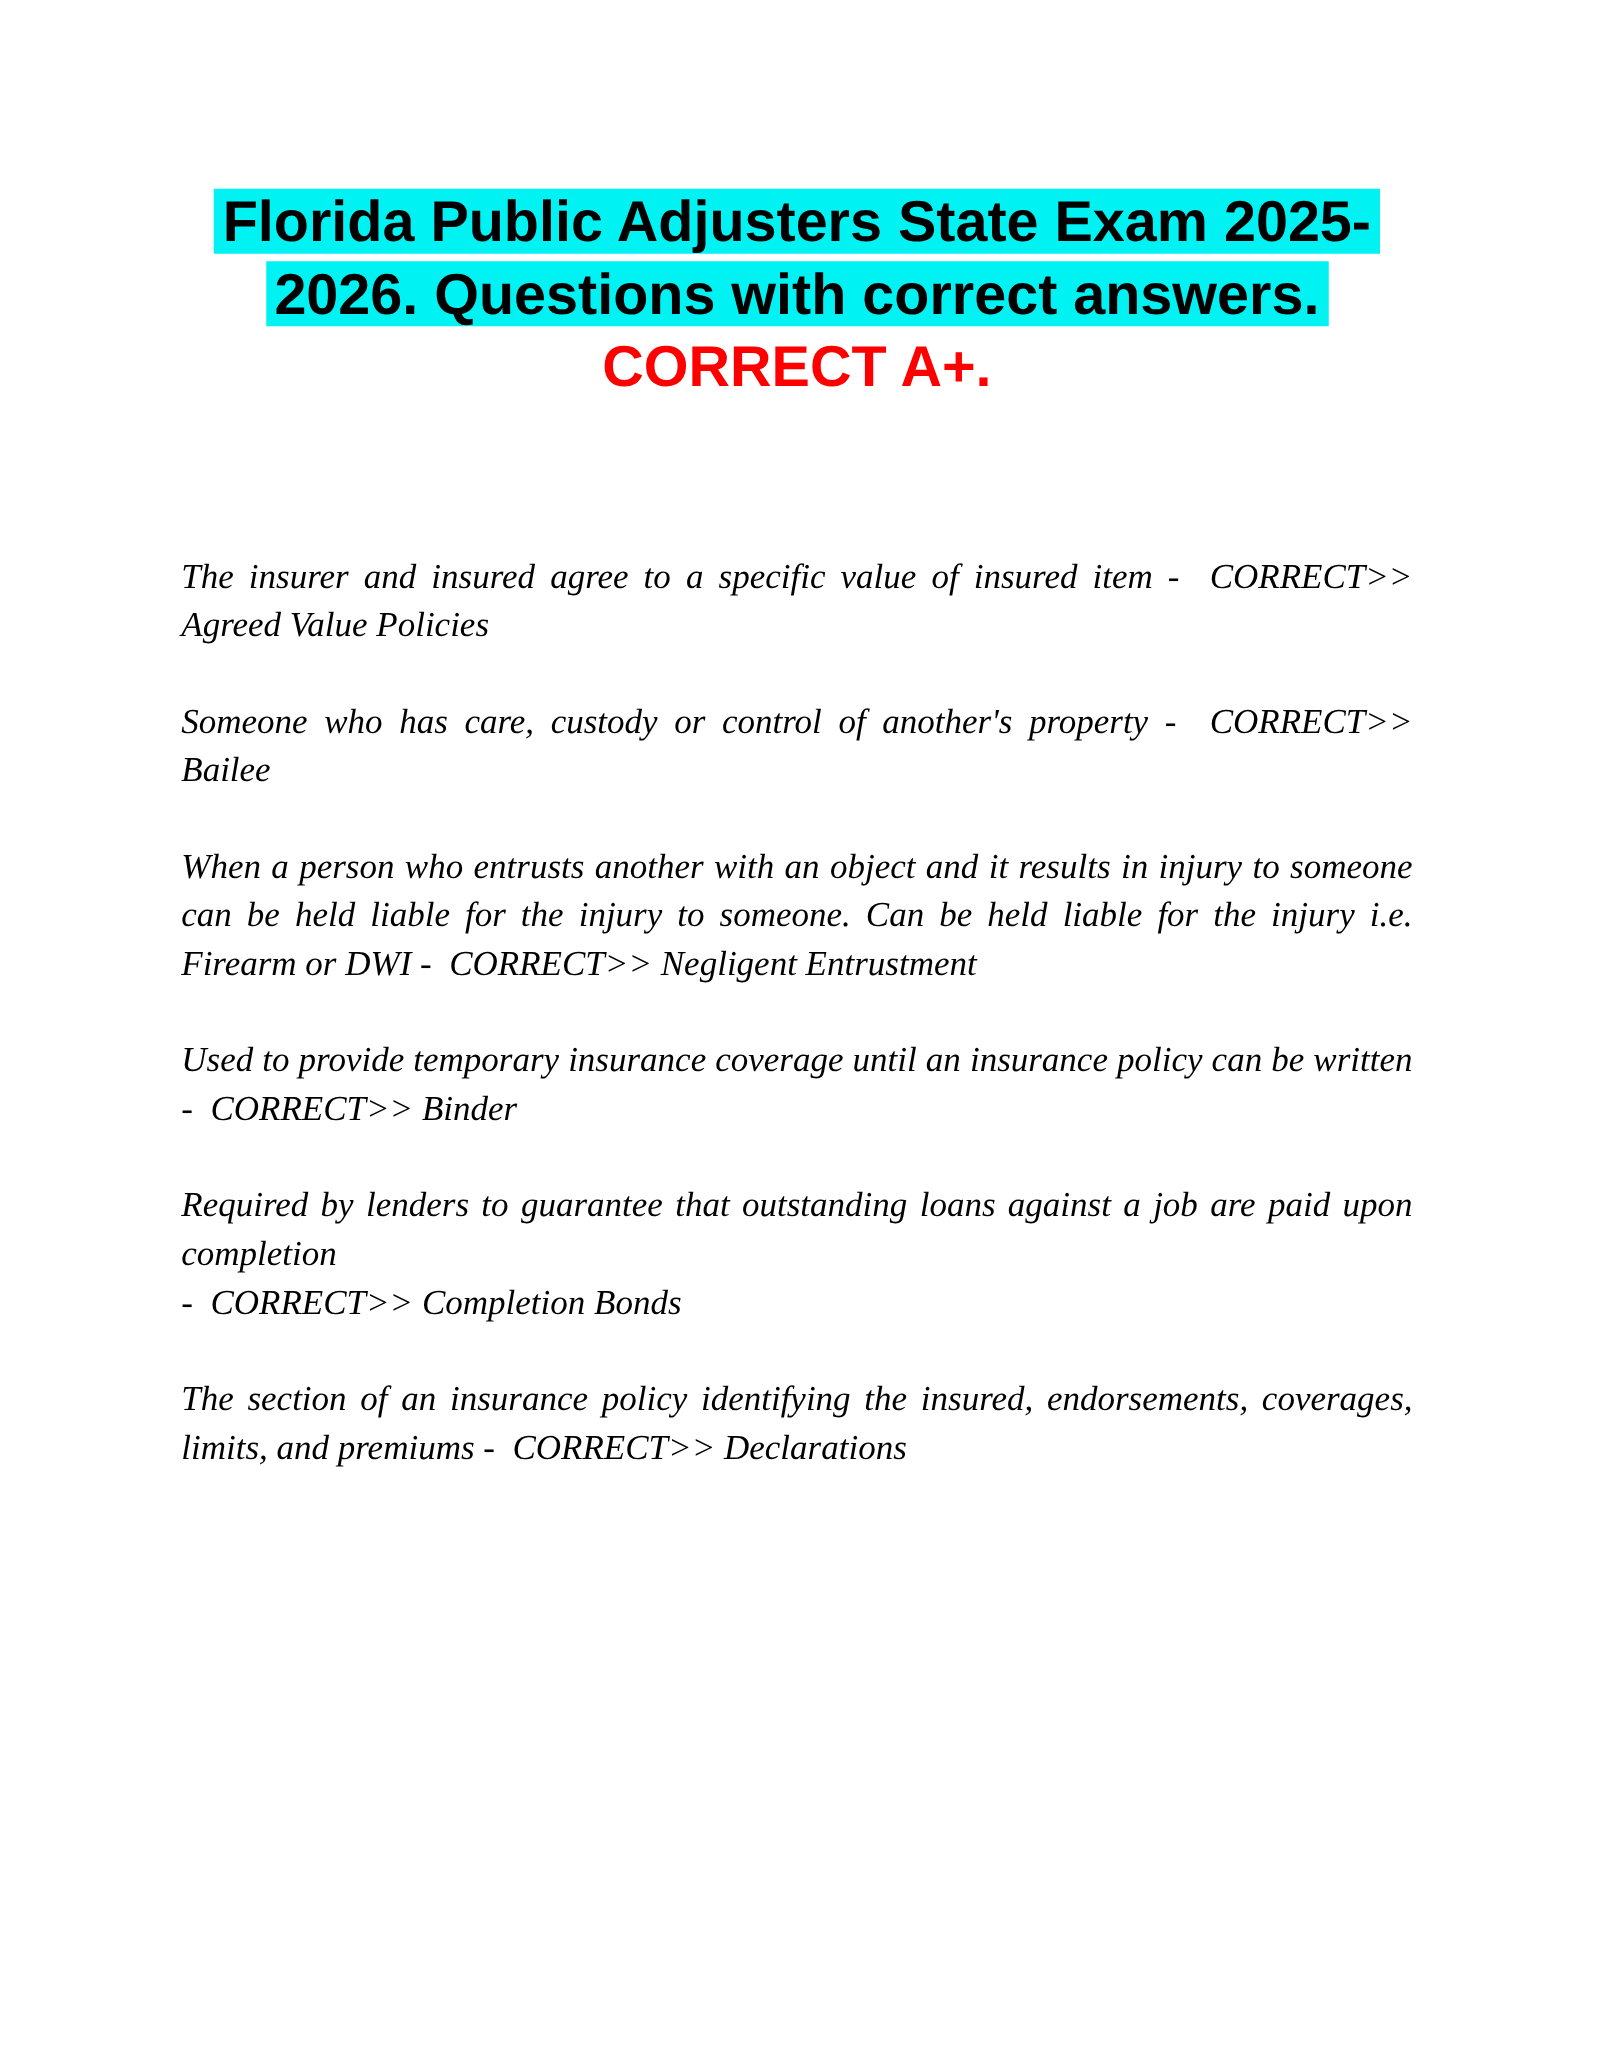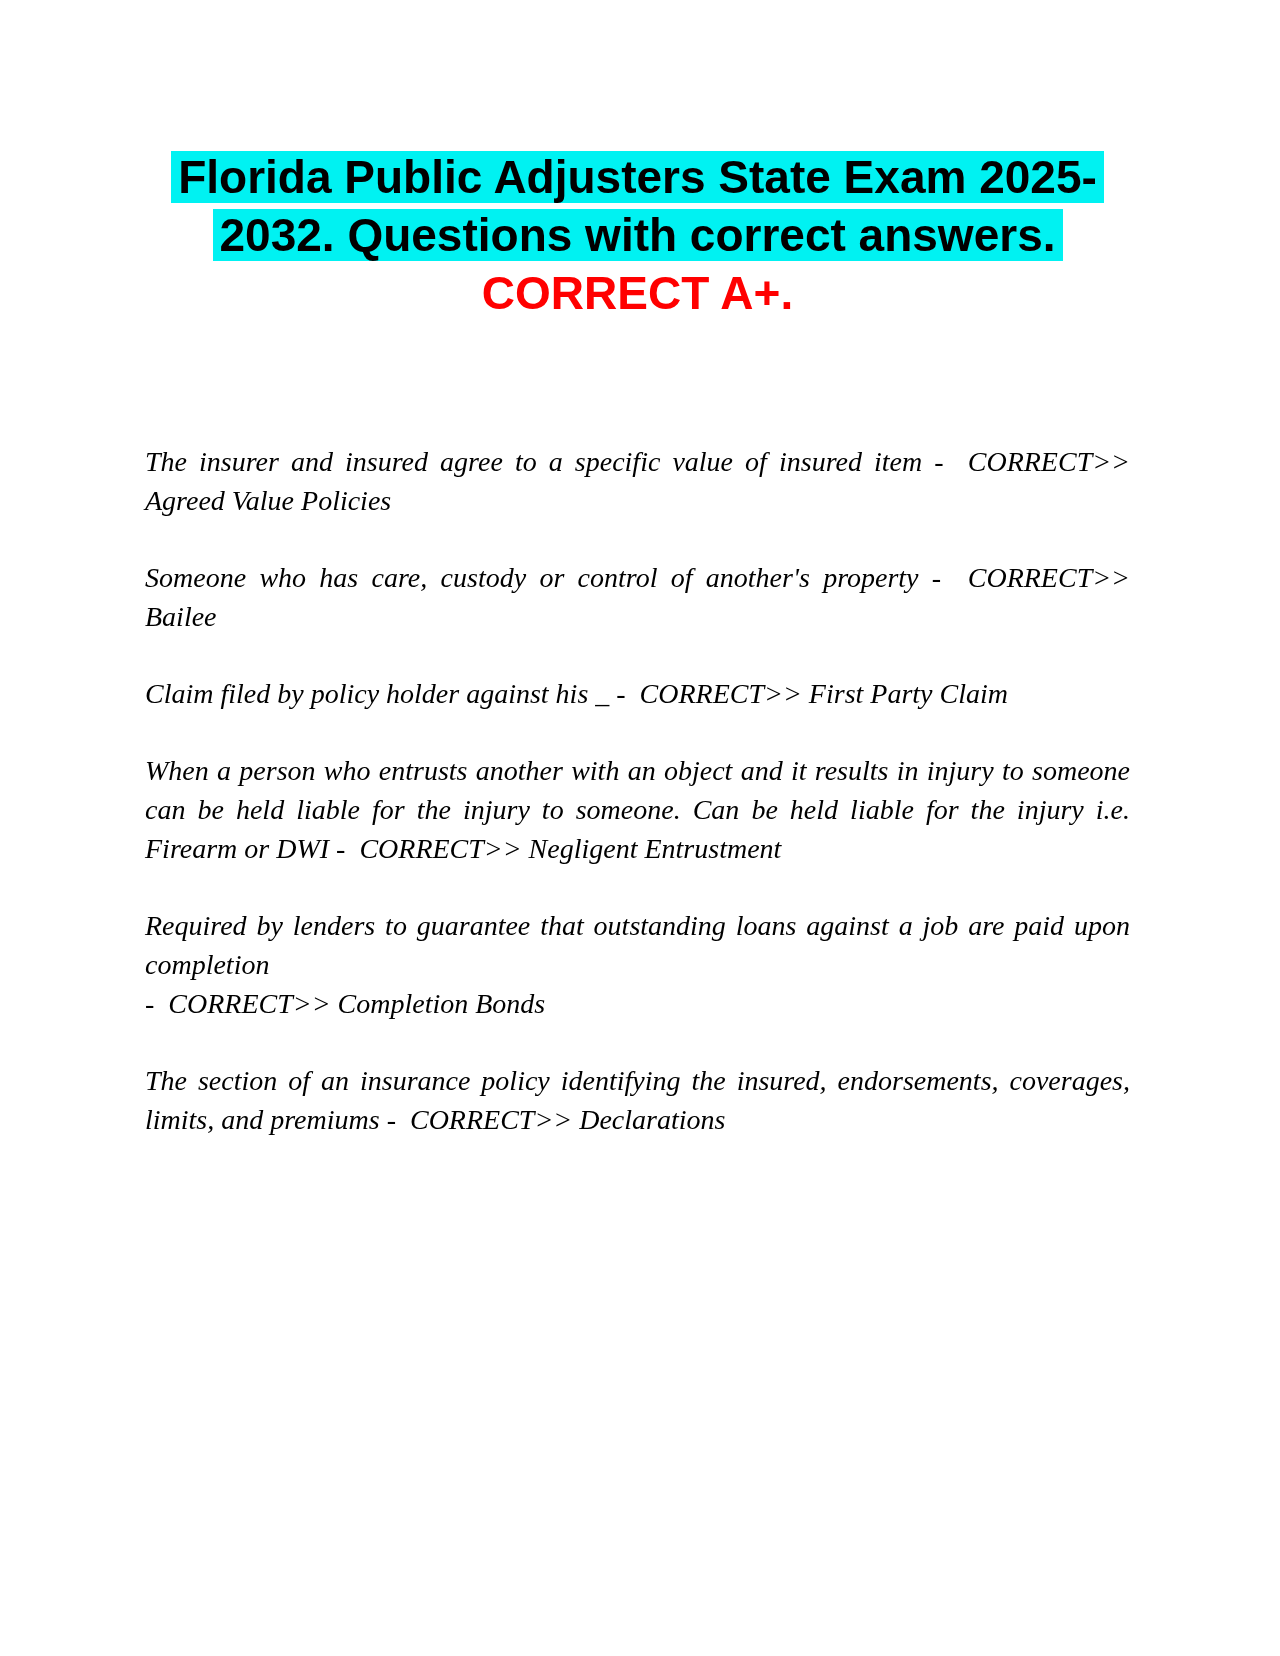--- a/index.html
+++ b/index.html
@@ -53,28 +53,28 @@
   }
 </style>
 </head>
 <body>
 
 <div class="page" style="background-color: rgb(255, 255, 255);">
 
   <h1 class="title">
     <span class="hl" style="background-color: rgb(0, 242, 242);">Florida Public Adjusters State Exam 2025-</span>
     <br>
-    <span class="hl" style="background-color: rgb(0, 242, 242);">2032. Questions with correct answers.</span>
+    <span class="hl" style="background-color: rgb(0, 242, 242);">2026. Questions with correct answers.</span>
     <br>
     <span class="graded" style="color: rgb(255, 0, 0);">CORRECT A+.</span>
   </h1>
 
   <main class="content">
     <p class="qa">The insurer and insured agree to a specific value of insured item -  CORRECT&gt;&gt; Agreed Value Policies</p>
     <p class="qa">Someone who has care, custody or control of another's property -  CORRECT&gt;&gt; Bailee</p>
-    <p class="qa">Claim filed by policy holder against his _ -  CORRECT&gt;&gt; First Party Claim</p>
     <p class="qa">When a person who entrusts another with an object and it results in injury to someone can be held liable for the injury to someone. Can be held liable for the injury i.e. Firearm or DWI -  CORRECT&gt;&gt; Negligent Entrustment</p>
+    <p class="qa">Used to provide temporary insurance coverage until an insurance policy can be written -  CORRECT&gt;&gt; Binder</p>
     <p class="qa">Required by lenders to guarantee that outstanding loans against a job are paid upon completion
 -  CORRECT&gt;&gt; Completion Bonds</p>
     <p class="qa">The section of an insurance policy identifying the insured, endorsements, coverages, limits, and premiums -  CORRECT&gt;&gt; Declarations</p>
   </main>
 
 </div>
 
 </body></html>

